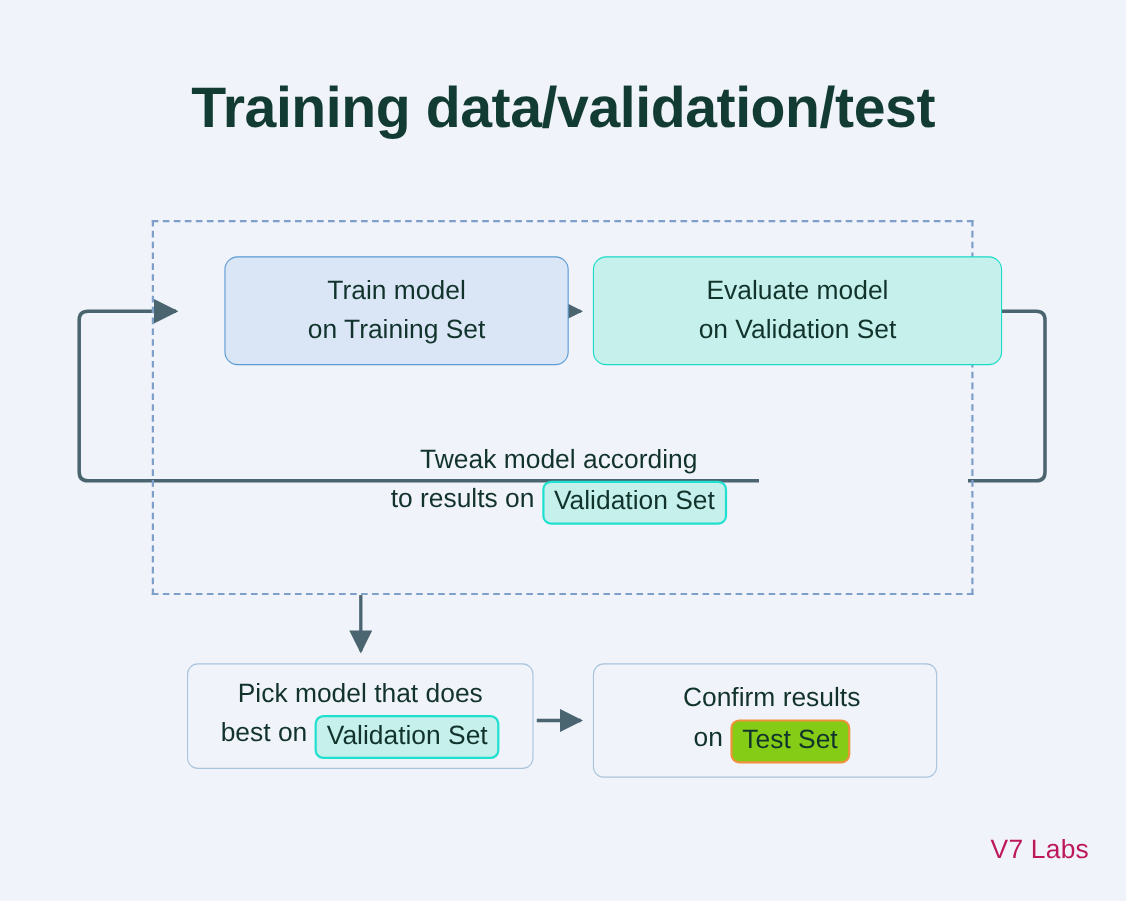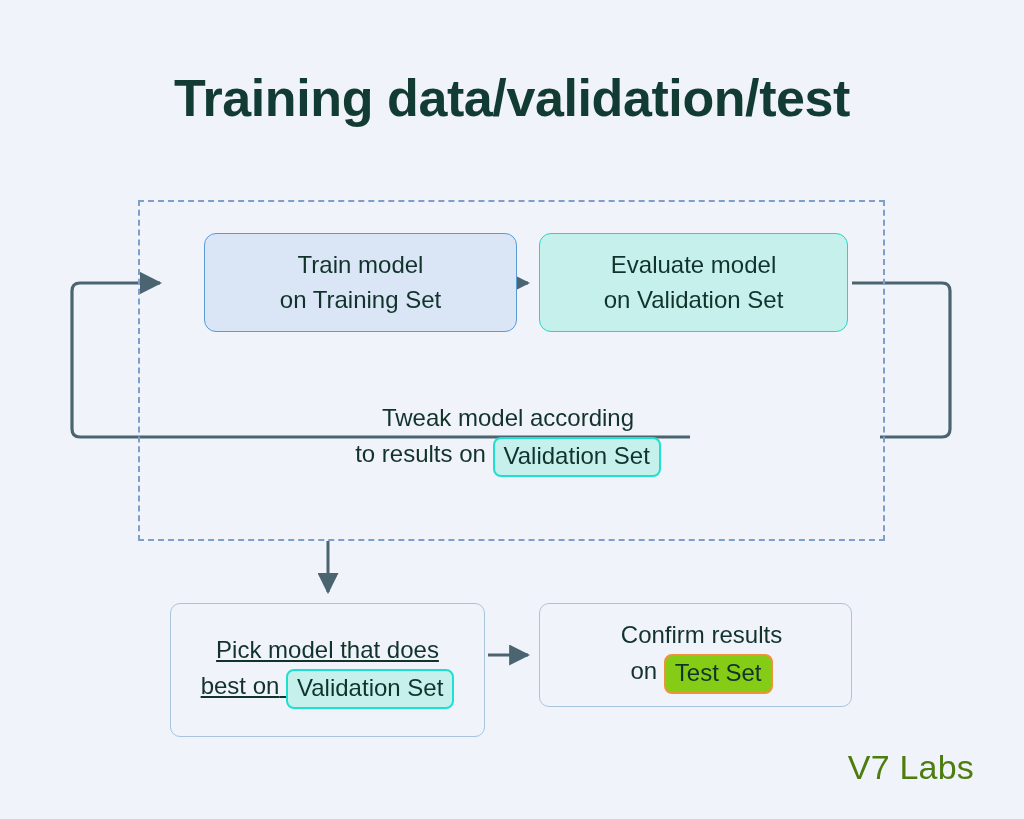--- a/index.html
+++ b/index.html
@@ -74,43 +74,42 @@
     width: 313px;
     height: 99px;
     background: #dae5f5;
     border: 1.5px solid #5b9bd5;
     border-radius: 12px;
     margin-left: 32px;
   }
   .node-evaluate {
     left: 539px;
     top: 233px;
-    width: 309px;
+    width: 372px;
     height: 99px;
     background: #c5f0ec;
     border: 1.5px solid #19dcc8;
     border-radius: 12px;
   }
   .node-tweak {
     left: 328px;
     top: 400px;
     width: 360px;
     height: 76px;
     background: transparent;
     border: none;
   }
   .node-pick {
     left: 170px;
     top: 603px;
     width: 315px;
-    height: 134px;
+    height: 96px;
     background: transparent;
     border: 1.5px solid #a8c4dd;
     border-radius: 10px;
-    text-decoration: underline;
   }
   .node-confirm {
     left: 539px;
     top: 603px;
     width: 313px;
     height: 104px;
     background: transparent;
     border: 1.5px solid #a8c4dd;
     border-radius: 10px;
     padding-left: 12px;
@@ -130,24 +129,24 @@
     background: #c5f0ec;
     border: 2px solid #1fe0cf;
   }
   .pill-test {
     background: #84cc16;
     border: 2px solid #f0913c;
   }
 
   .watermark {
     position: absolute;
-    right: 50px;
+    right: 34px;
     bottom: 32px;
-    font-size: 34px;
-    color: #4d7c0f;
+    font-size: 24px;
+    color: #be185d;
     letter-spacing: 0.2px;
   }
 </style>
 </head>
 <body>
 
 <div id="canvas">
 
   <div class="title">Training data/validation/test</div>
 

